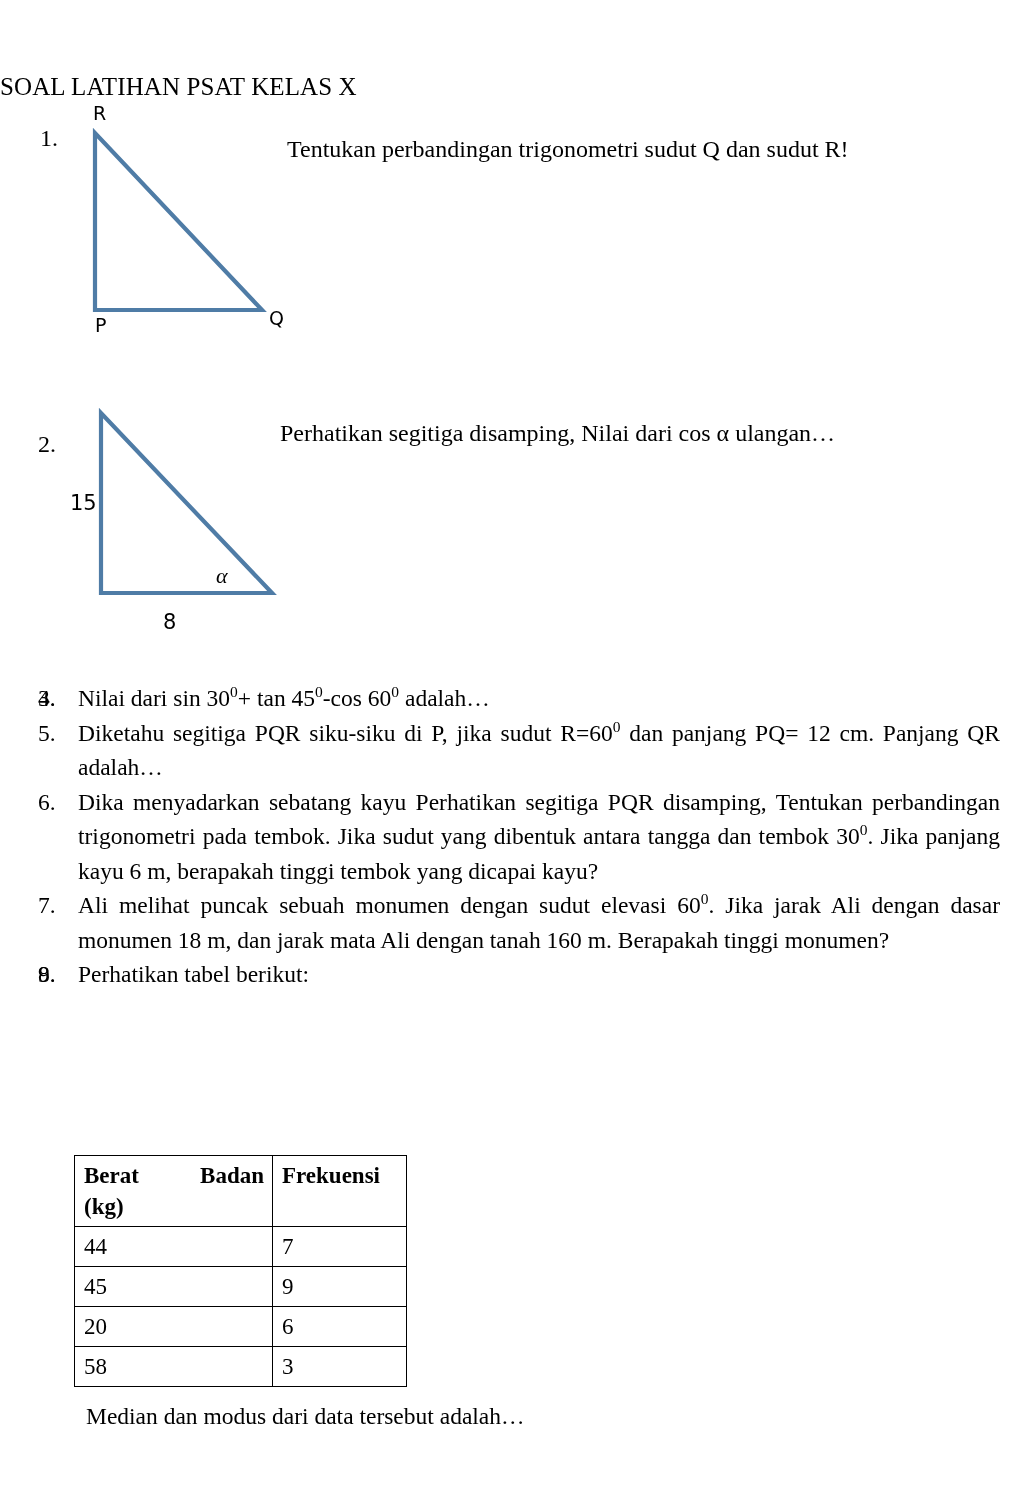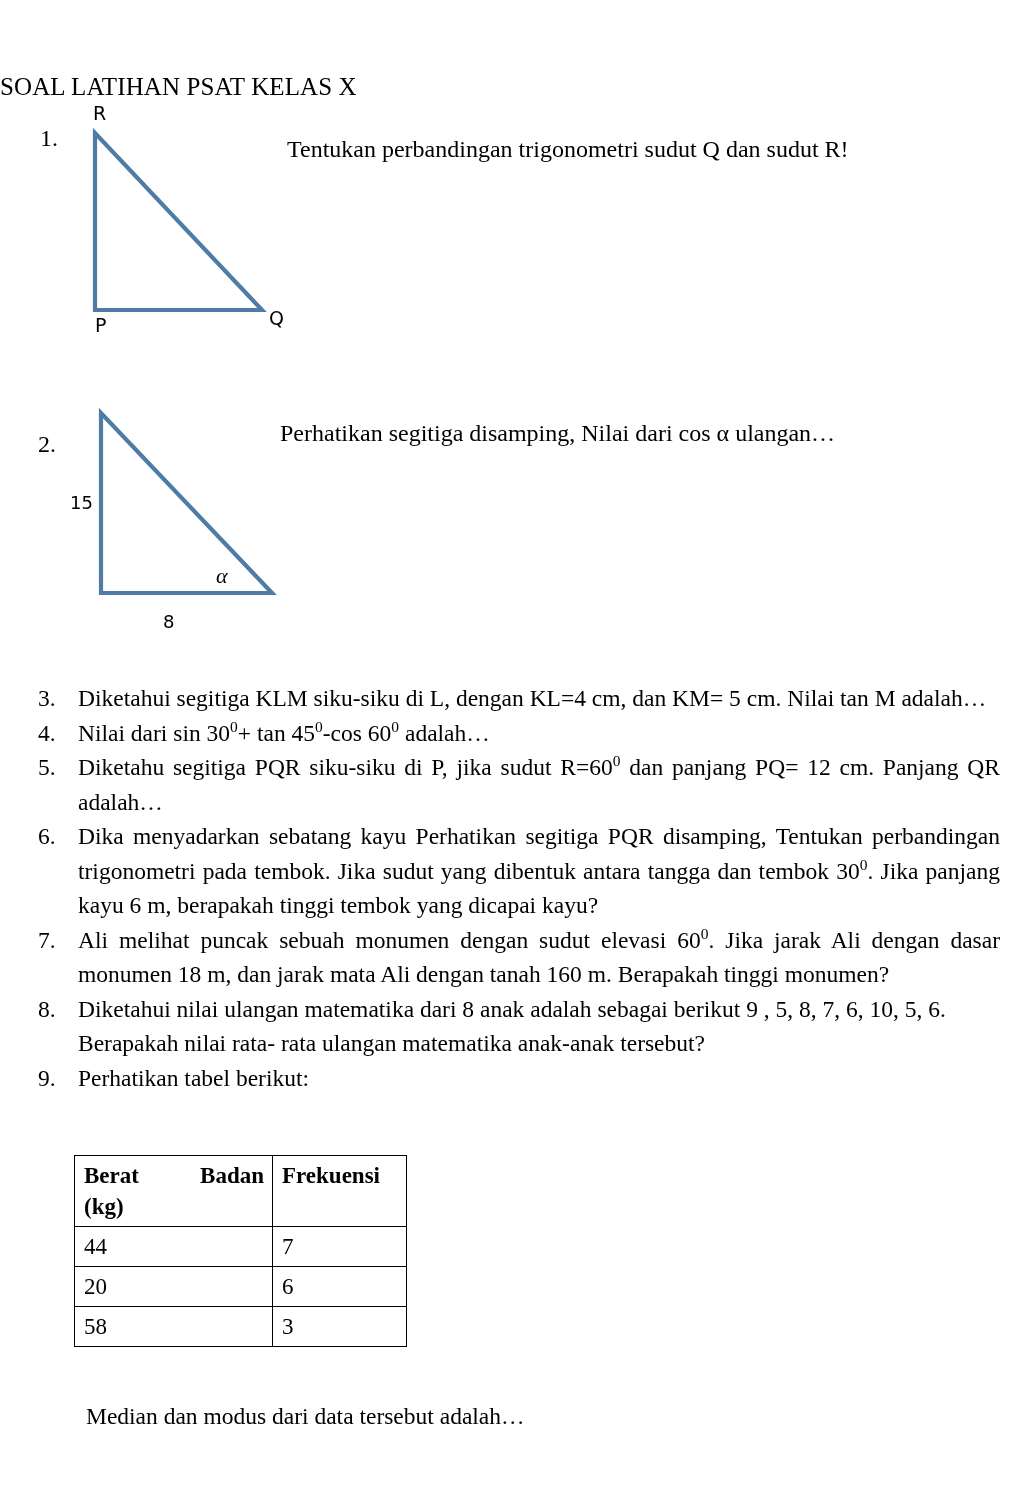--- a/index.html
+++ b/index.html
@@ -55,21 +55,21 @@
   }
   .vertex-label {
     position: absolute;
     font-family: "DejaVu Sans", "Liberation Sans", sans-serif;
     font-size: 19px;
     line-height: 20px;
   }
   .side-label {
     position: absolute;
     font-family: "DejaVu Sans", "Liberation Sans", sans-serif;
-    font-size: 18px;
+    font-size: 21px;
     line-height: 22px;
   }
   .angle-label {
     position: absolute;
     font-family: "Liberation Serif", "DejaVu Serif", serif;
     font-style: italic;
     font-size: 22px;
     line-height: 22px;
   }
 
@@ -179,21 +179,20 @@
 
     <div class="side-label" style="left:70px;top:112px;">15</div>
     <div class="side-label" style="left:163px;top:231px;">8</div>
     <div class="angle-label" style="left:216px;top:185px;">α</div>
   </div>
 
   <div class="qlist">
 
     <div class="qitem">
       <span class="qnum">3.</span>
-      <span>Diketahui segitiga KLM siku-siku di L, dengan KL=4 cm, dan KM= 5 cm. Nilai tan M adalah…</span>
     </div>
 
     <div class="qitem nojustify">
       <span class="qnum">4.</span>
       <span>Nilai dari sin 30</span><sup class="deg">0</sup><span>+ tan 45</span><sup class="deg">0</sup><span>-cos 60</span><sup class="deg">0</sup><span> adalah…</span>
     </div>
 
     <div class="qitem">
       <span class="qnum">5.</span>
       <span>Diketahu segitiga PQR siku-siku di P, jika sudut R=60</span><sup class="deg">0</sup><span> dan panjang PQ= 12 cm. Panjang QR adalah…</span>
@@ -204,21 +203,20 @@
       <span>Dika menyadarkan sebatang kayu Perhatikan segitiga PQR disamping, Tentukan perbandingan trigonometri pada tembok. Jika sudut yang dibentuk antara tangga dan tembok 30</span><sup class="deg">0</sup><span>. Jika panjang kayu 6 m, berapakah tinggi tembok yang dicapai kayu?</span>
     </div>
 
     <div class="qitem">
       <span class="qnum">7.</span>
       <span>Ali melihat puncak sebuah monumen dengan sudut elevasi 60</span><sup class="deg">0</sup><span>. Jika jarak Ali dengan dasar monumen 18 m, dan jarak mata Ali dengan tanah 160 m. Berapakah tinggi monumen?</span>
     </div>
 
     <div class="qitem nojustify">
       <span class="qnum">8.</span>
-      <span>Diketahui nilai ulangan matematika dari 8 anak adalah sebagai berikut 9 , 5, 8, 7, 6, 10, 5, 6. Berapakah nilai rata- rata ulangan matematika anak-anak tersebut?</span>
     </div>
 
     <div class="qitem nojustify">
       <span class="qnum">9.</span>
       <span>Perhatikan tabel berikut:</span>
     </div>
 
   </div>
 
   <div class="tbl-wrap">
@@ -238,20 +236,24 @@
           </th>
           <th>Frekuensi</th>
         </tr>
       </thead>
       <tbody>
         <tr>
           <td>44</td>
           <td>7</td>
         </tr>
         <tr>
+          <td>45</td>
+          <td>9</td>
+        </tr>
+        <tr>
           <td>20</td>
           <td>6</td>
         </tr>
         <tr>
           <td>58</td>
           <td>3</td>
         </tr>
       </tbody>
     </table>
   </div>

